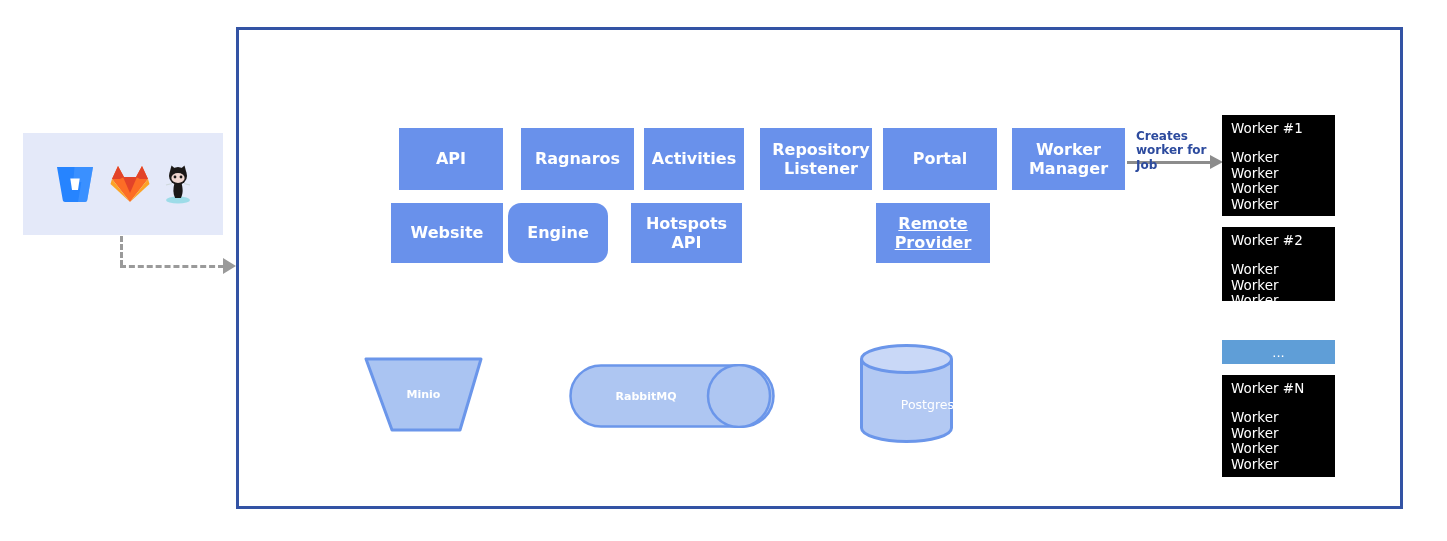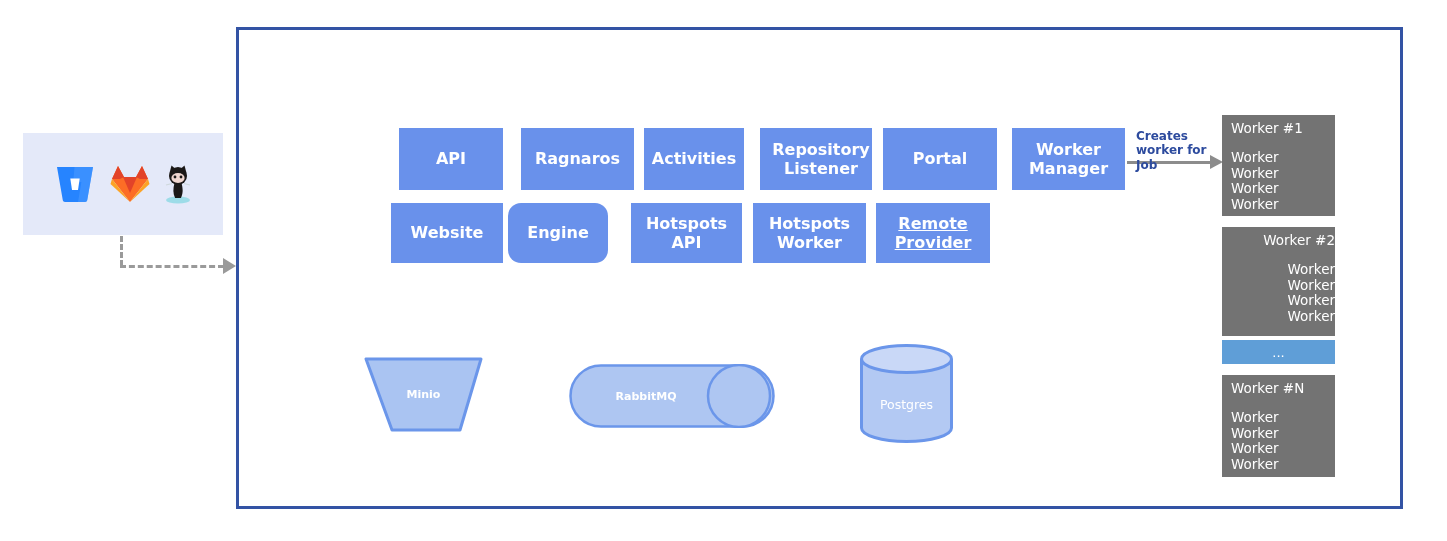--- a/index.html
+++ b/index.html
@@ -15,34 +15,34 @@
              border:3px solid #3353a4;box-sizing:border-box;}
 
   
   .svc{position:absolute;background:#6991eb;color:#fff;font-weight:bold;font-size:16px;
        display:flex;align-items:center;justify-content:center;text-align:center;
        line-height:1.2;padding:0 10px;box-sizing:border-box;}
   .row1{top:128px;height:62px;}
   .row2{top:203px;height:60px;}
 
   
-  .wgroup{position:absolute;left:1222px;width:113px;background:#737373;color:#fff;
+  .wgroup{position:absolute;left:1222px;width:113px;background:#000000;color:#fff;
           font-size:13.5px;box-sizing:border-box;padding:5px 0 0 9px;}
   .wgroup .wtitle{margin-bottom:14px;line-height:16px;}
   .wgroup .witem{line-height:15.5px;}
   .wdots{position:absolute;left:1222px;top:340px;width:113px;height:24px;background:#5f9ed7;
          color:#fff;font-size:13px;display:flex;align-items:center;justify-content:center;padding:0;}
 
   
   .shape{position:absolute;}
   .shape-label{position:absolute;left:0;top:0;width:100%;height:100%;display:flex;
                align-items:center;justify-content:center;color:#fff;font-weight:bold;
                font-size:11px;pointer-events:none;}
   .rabbit-label{padding-right:52px;box-sizing:border-box;text-align:center;}
-  .pg-label{position:absolute;left:0;top:54px;width:100%;text-align:center;color:#fff;
+  .pg-label{position:absolute;left:0;top:54px;width:100%;text-align:right;color:#fff;
             font-weight:normal;font-size:12.5px;}
 
   
   .dash-v{position:absolute;left:120px;top:236px;height:30px;border-left:3px dashed #9a9a9a;}
   .dash-h{position:absolute;left:120px;top:265px;width:104px;border-top:3px dashed #9a9a9a;}
   .dash-head{position:absolute;left:223px;top:258px;width:0;height:0;
              border-top:8px solid transparent;border-bottom:8px solid transparent;
              border-left:13px solid #9a9a9a;}
 
   
@@ -94,38 +94,37 @@
   <div class="svc row1" style="left:399px;width:104px;">API</div>
   <div class="svc row1" style="left:521px;width:113px;">Ragnaros</div>
   <div class="svc row1" style="left:644px;width:100px;">Activities</div>
   <div class="svc row1" style="left:760px;width:112px;padding-left:20px;">Repository Listener</div>
   <div class="svc row1" style="left:883px;width:114px;">Portal</div>
   <div class="svc row1" style="left:1012px;width:113px;">Worker Manager</div>
 
   <div class="svc row2" style="left:391px;width:112px;">Website</div>
   <div class="svc row2" style="left:508px;width:100px;border-radius:13px;">Engine</div>
   <div class="svc row2" style="left:631px;width:111px;">Hotspots API</div>
-  <div class="svc row2" style="left:753px;width:113px;">Hotspots Worker</div>
   <div class="svc row2" style="left:876px;width:114px;text-decoration:underline;">Remote Provider</div>
 
   <div class="wm-line"></div>
   <div class="wm-head"></div>
   <div class="wm-label">
     <div>Creates</div>
     <div>worker for Job</div>
   </div>
 
   <div class="wgroup" style="top:115px;height:101px;">
     <div class="wtitle">Worker #1</div>
     <div class="witem">Worker</div>
     <div class="witem">Worker</div>
     <div class="witem">Worker</div>
     <div class="witem">Worker</div>
   </div>
-  <div class="wgroup" style="top:227px;height:109px;text-align:right;">
+  <div class="wgroup" style="top:227px;height:74px;">
     <div class="wtitle">Worker #2</div>
     <div class="witem">Worker</div>
     <div class="witem">Worker</div>
     <div class="witem">Worker</div>
     <div class="witem">Worker</div>
   </div>
   <div class="wdots">...</div>
   <div class="wgroup" style="top:375px;height:102px;">
     <div class="wtitle">Worker #N</div>
     <div class="witem">Worker</div>

